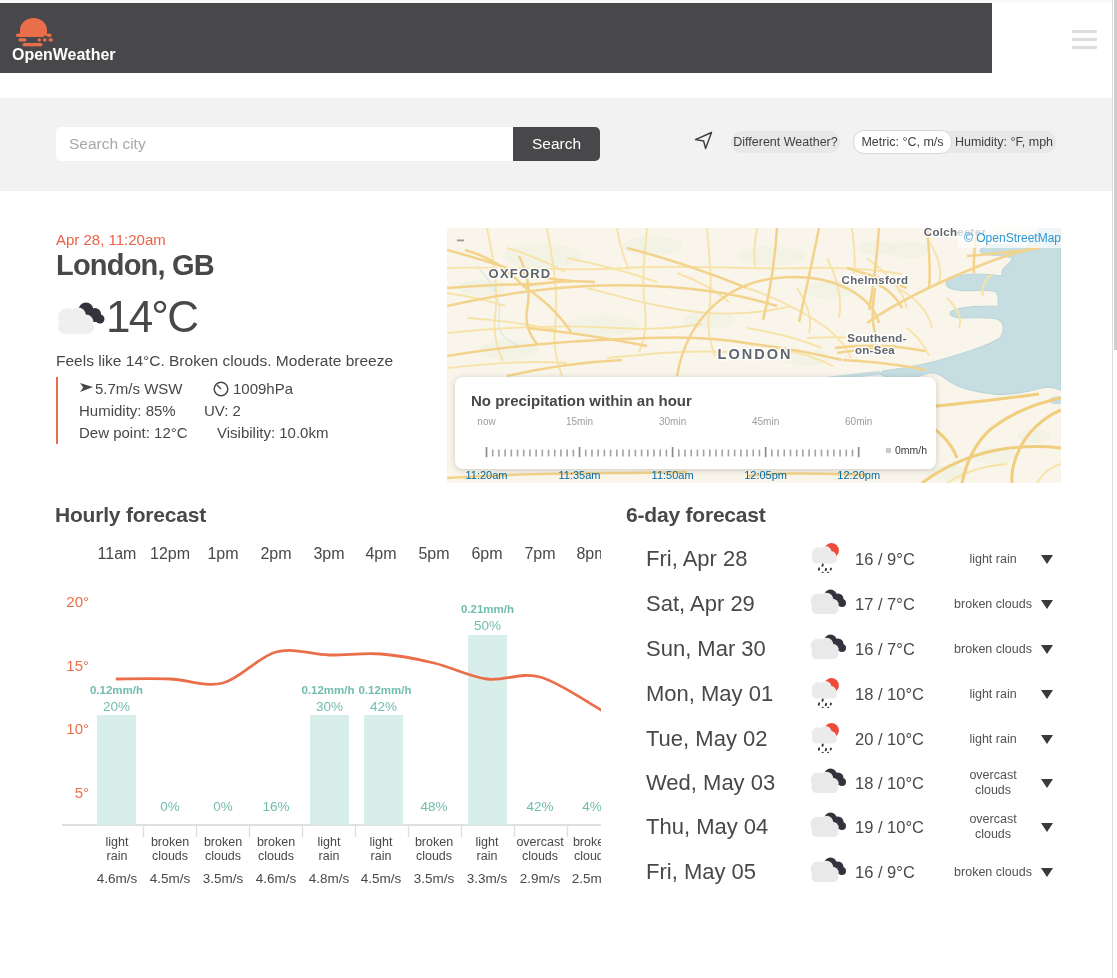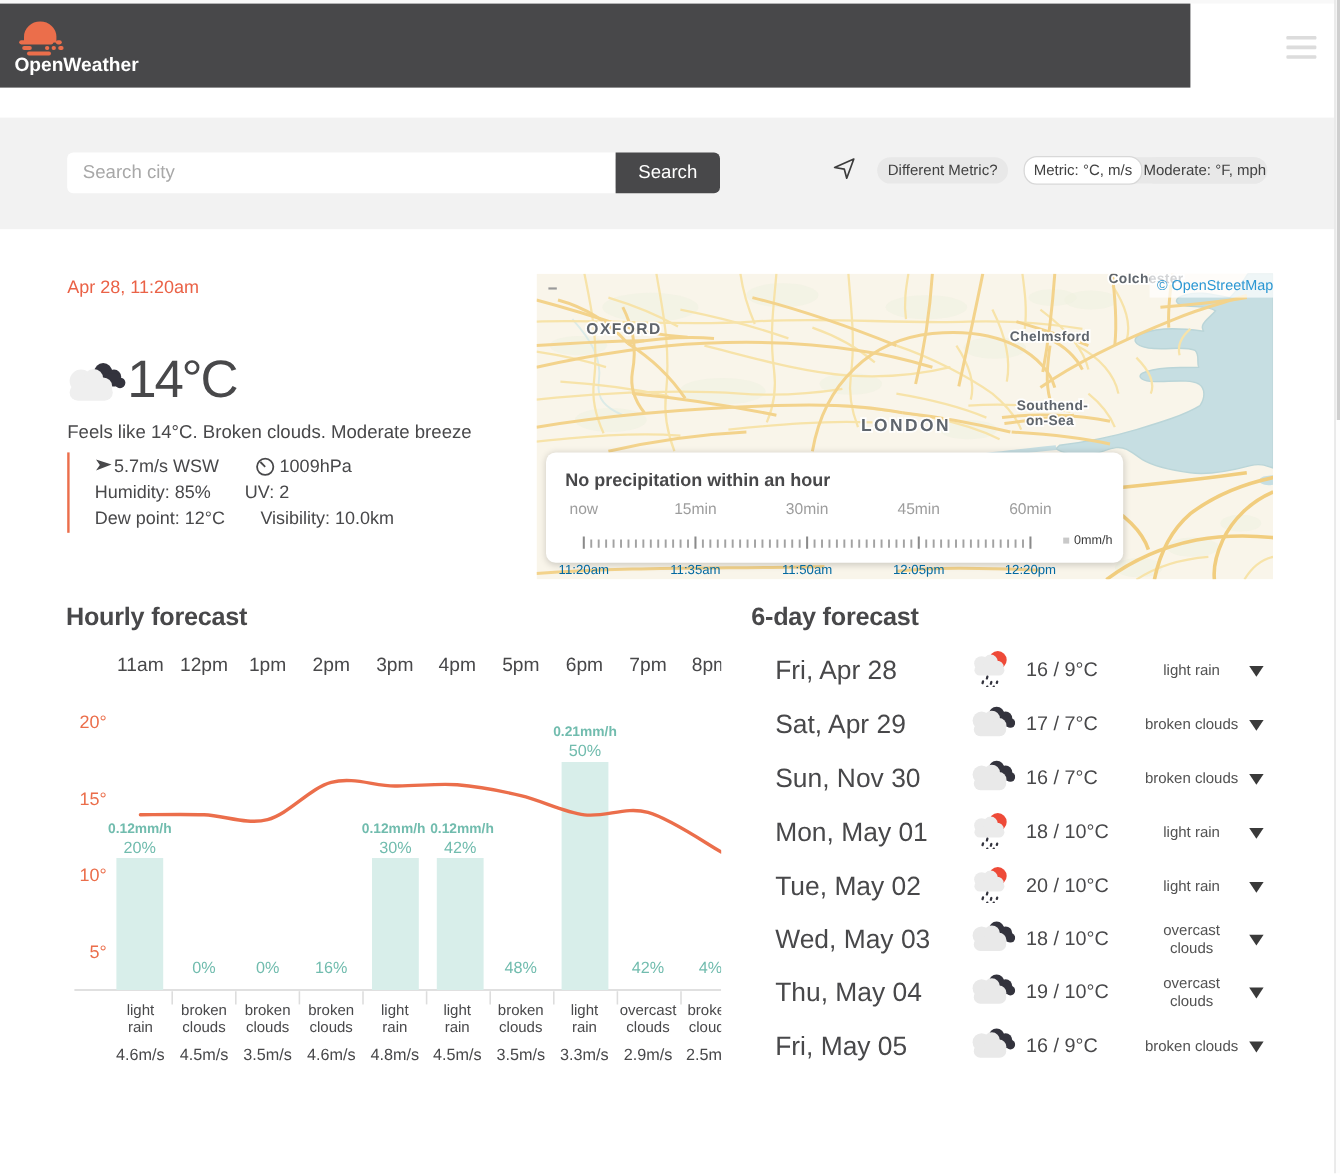--- a/index.html
+++ b/index.html
@@ -24,21 +24,21 @@
 #cwcity { left:56px; top:249px; font-size:29px; font-weight:bold; letter-spacing:-0.8px; }
 #cwtemp { left:106px; top:292px; font-size:44px; letter-spacing:-1.8px; }
 #cwfeels { left:56px; top:352px; font-size:15.5px; font-weight:normal; }
 #cwdet { left:56px; top:377px; width:380px; height:67px; border-left:2px solid #eb6e4b; }
 .det { position:absolute; font-size:15px; }
 
 #map { left:447px; top:228px; width:614px; height:255px; overflow:hidden; }
 #attr { left:958px; top:228px; width:103px; height:20px; background:rgba(255,255,255,0.72); font-size:12px; color:#2b97d3; text-align:right; line-height:20px; white-space:nowrap; }
 #panel { left:455px; top:377px; width:481px; height:92px; background:#fff; border-radius:8px; box-shadow:0 1px 6px rgba(0,0,0,0.18); }
 #ptitle { left:16px; top:15px; font-size:15px; font-weight:bold; }
-.plab { position:absolute; top:39px; font-size:13px; color:#9d9d9d; transform:translateX(-50%); }
+.plab { position:absolute; top:39px; font-size:10px; color:#9d9d9d; transform:translateX(-50%); }
 .ptime { position:absolute; top:52px; font-size:11px; color:#0369a1; transform:translateX(-50%);margin-top:40px; }
 
 #h-hourly { left:55px; top:503px; font-size:21px; font-weight:bold; letter-spacing:-0.2px; }
 #h-8day { left:626px; top:503px; font-size:21px; font-weight:bold; letter-spacing:-0.2px; }
 
 .drow { position:absolute; left:626px; width:435px; height:44px; }
 .dday { position:absolute; left:20px; top:50%; transform:translateY(-50%); font-size:22px; }
 .dtemp { position:absolute; left:229px; top:50%; transform:translateY(-50%); font-size:16.5px; }
 .ddesc { position:absolute; left:302px; width:130px; top:50%; transform:translateY(-50%); font-size:12.5px; color:#525252; text-align:center; line-height:15px; }
 .dicon { position:absolute; left:182px; top:50%; transform:translateY(-50%); }
@@ -69,27 +69,28 @@
         <div style="top:8px"></div>
         <div style="top:16px"></div>
       </div>
   </div>
   <div id="searchband" class="abs">
     <div id="searchinput" class="abs" style="left:56px;top:29px;position:absolute;">Search city</div>
     <div id="searchbtn" class="abs" style="left:513px;top:29px;position:absolute;">Search</div>
     <svg class="abs" style="left:694px;top:32px;position:absolute;" width="20" height="20" viewBox="0 0 20 20">
       <path d="M17.5,2.5 L1.5,9.6 L9.6,11 L11.6,18.5 Z" fill="none" stroke="#3c3c3c" stroke-width="1.4" stroke-linejoin="round"></path>
     </svg>
-    <div class="pill" id="dw" style="top:33px;">Different Metric?</div>
+    <div class="pill" id="dw" style="top:33px;">Different Weather?</div>
     <div class="pill" id="seg" style="top:33px;"></div>
-    <div class="pill" id="segi" style="top:33px;">Moderate: °F, mph</div>
+    <div class="pill" id="segi" style="top:33px;">Humidity: °F, mph</div>
     <div class="pill" id="segw" style="top:32px;height:24px;line-height:22px;">Metric: °C, m/s</div>
   </div>
 
   <div id="cwdate" class="abs">Apr 28, 11:20am</div>
+  <div id="cwcity" class="abs">London, GB</div>
   <svg class="abs" style="left:54px;top:299px" width="52" height="36" viewBox="0 0 52 36">
     <g fill="#33333d">
       <circle cx="32" cy="11" r="7.5"></circle>
         <circle cx="41" cy="15" r="6"></circle>
         <circle cx="46" cy="20" r="4.5"></circle>
         <rect x="31" y="12" width="16" height="11" rx="5"></rect>
     </g>
     <g fill="#efefef">
       <circle cx="13.5" cy="18.5" r="9.5"></circle>
         <circle cx="24" cy="16.5" r="8"></circle>
@@ -403,21 +404,21 @@
             <circle cx="18.5" cy="11.5" r="6.8"></circle>
             <circle cx="24.5" cy="17" r="6.2"></circle>
             <rect x="3.5" y="15" width="27" height="11" rx="5.5"></rect>
           </g>
         </svg></div>
   <div class="dtemp">17 / 7°C</div>
   <div class="ddesc">broken clouds</div>
   <div class="dcaret"></div>
 </div>
 <div class="drow" style="top:627px">
-  <div class="dday">Sun, Nov 30</div>
+  <div class="dday">Sun, Mar 30</div>
   <div class="dicon"><svg width="38" height="28" viewBox="0 0 38 28">
           <g fill="#33333d">
             <circle cx="22.5" cy="8" r="6.5"></circle>
             <circle cx="30" cy="11" r="5.5"></circle>
             <circle cx="34" cy="15" r="4"></circle>
             <rect x="22" y="9" width="12.5" height="9" rx="4.5"></rect>
           </g>
           <g fill="#e9e9e9">
             <circle cx="10" cy="13" r="7.5"></circle>
             <circle cx="18.5" cy="11.5" r="6.8"></circle>

